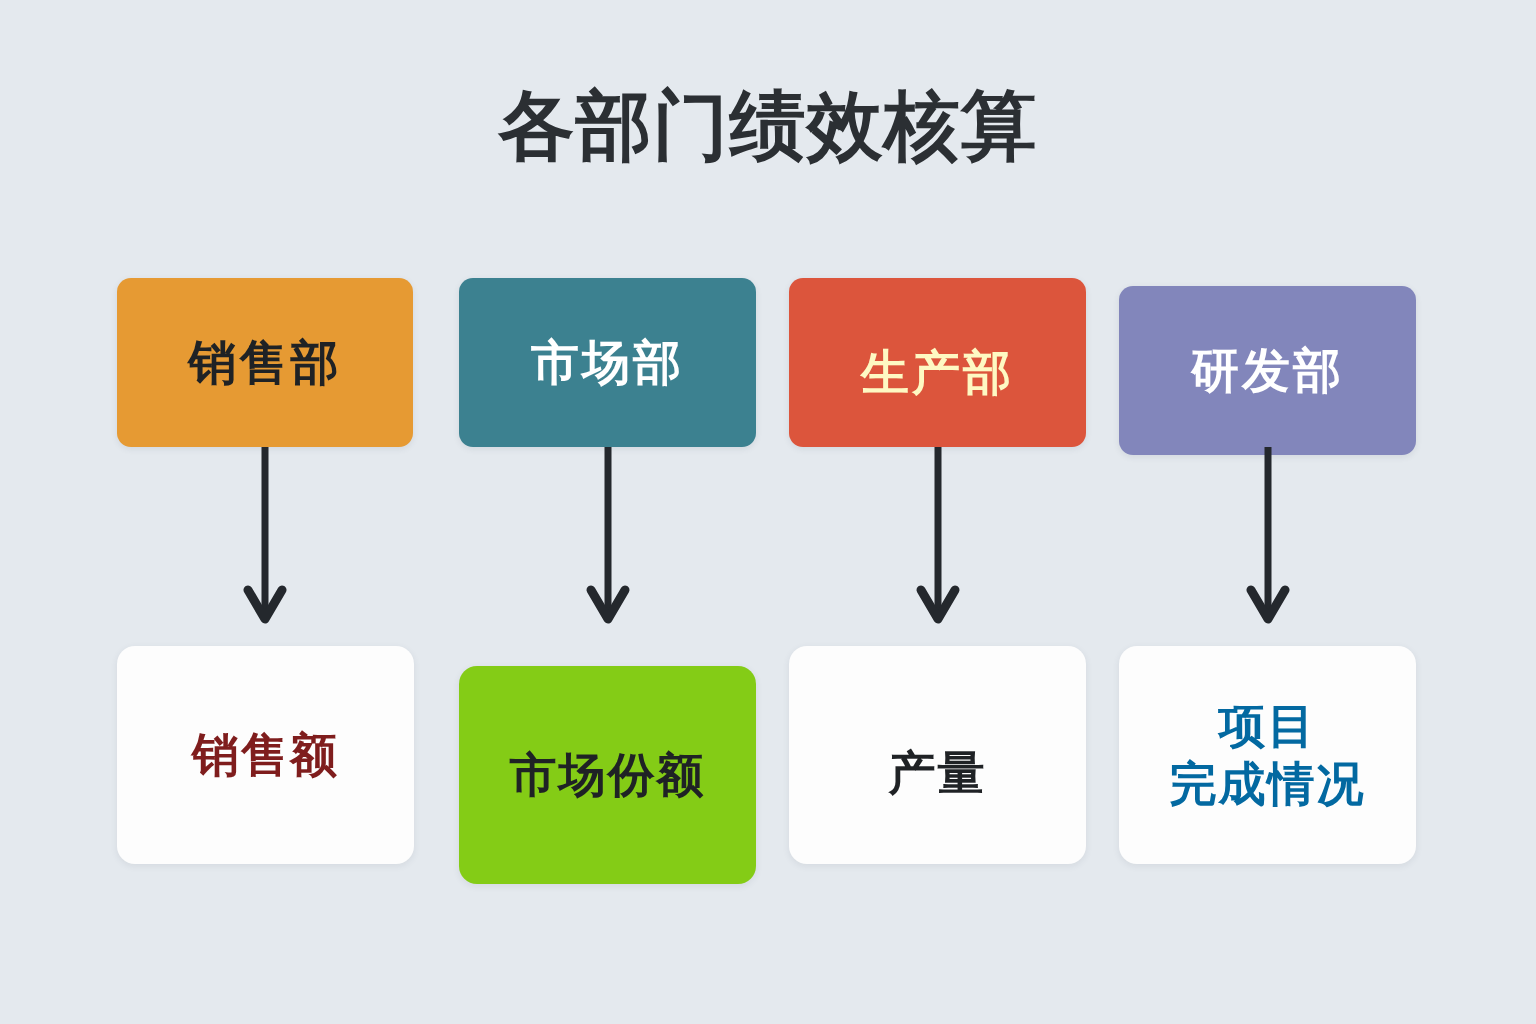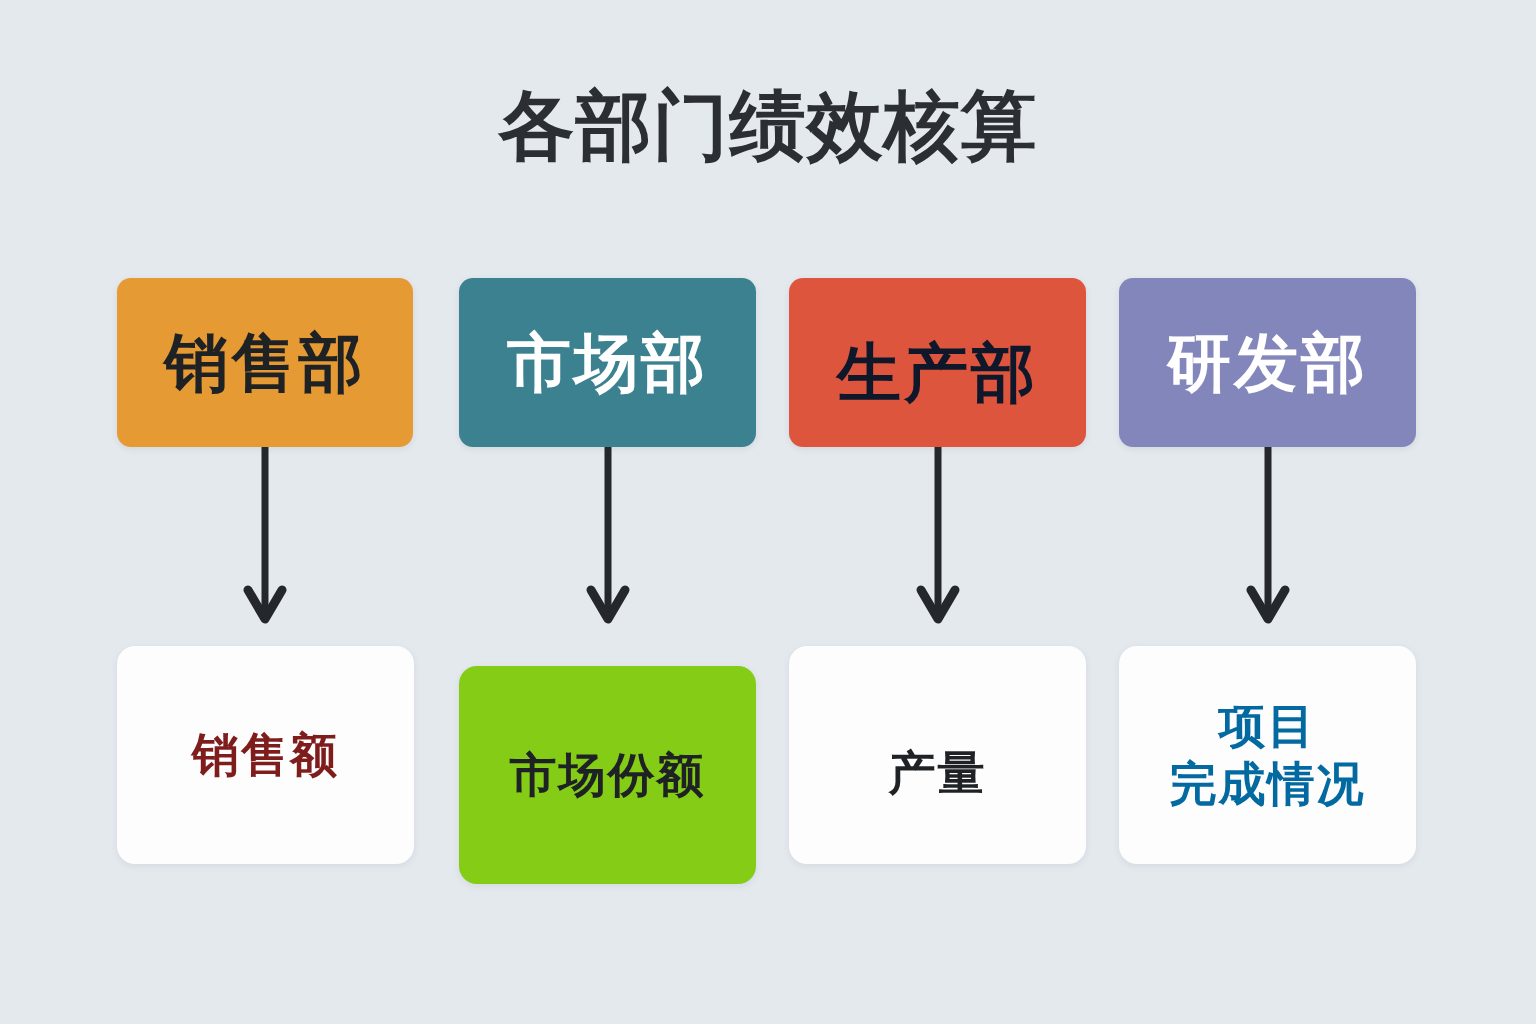--- a/index.html
+++ b/index.html
@@ -58,21 +58,21 @@
     height: 169px;
     border-radius: 14px;
     display: flex;
     align-items: center;
     justify-content: center;
     box-sizing: border-box;
     box-shadow: 0 2px 6px rgba(60, 70, 85, 0.10);
   }
   .col-0 .dept-box { width: 296px; }
   .dept-label {
-    font-size: 64px;
+    font-size: 48px;
     line-height: 60px;
     font-weight: 700;
     letter-spacing: 3px;
     white-space: nowrap;
   }
 
   
   .arrow {
     position: absolute;
     top: 447px;
@@ -136,33 +136,33 @@
       <path d="M19 0 L19 170" stroke="#24282d" stroke-width="7" fill="none"></path>
       <path d="M2 143 L19 172 L36 143" stroke="#24282d" stroke-width="9" fill="none" stroke-linecap="round" stroke-linejoin="round"></path>
     </svg>
     <div class="metric-box" style="background: #84cc16; margin-top: 20px;">
       <span class="metric-label" style="color: rgb(31, 34, 37);">市场份额</span>
     </div>
   </div>
 
   <div class="column col-2">
     <div class="dept-box" style="background: rgb(220, 85, 60);">
-      <span class="dept-label" style="color: #0f172a; margin-top: 20px;">生产部</span>
+      <span class="dept-label" style="color: #fef9c3; margin-top: 20px;">生产部</span>
     </div>
     <svg class="arrow" viewBox="0 0 38 182">
       <path d="M19 0 L19 170" stroke="#24282d" stroke-width="7" fill="none"></path>
       <path d="M2 143 L19 172 L36 143" stroke="#24282d" stroke-width="9" fill="none" stroke-linecap="round" stroke-linejoin="round"></path>
     </svg>
     <div class="metric-box" style="background: rgb(253, 253, 253);">
       <span class="metric-label" style="color: rgb(31, 34, 37); margin-top: 36px;">产量</span>
     </div>
   </div>
 
   <div class="column col-3">
-    <div class="dept-box" style="background: rgb(130, 134, 187);">
+    <div class="dept-box" style="background: rgb(130, 134, 187); margin-top: 8px;">
       <span class="dept-label" style="color: rgb(255, 255, 255);">研发部</span>
     </div>
     <svg class="arrow" viewBox="0 0 38 182">
       <path d="M19 0 L19 170" stroke="#24282d" stroke-width="7" fill="none"></path>
       <path d="M2 143 L19 172 L36 143" stroke="#24282d" stroke-width="9" fill="none" stroke-linecap="round" stroke-linejoin="round"></path>
     </svg>
     <div class="metric-box" style="background: rgb(253, 253, 253);">
       <span class="metric-label" style="color: #0369a1;">项目
 完成情况</span>
     </div>

